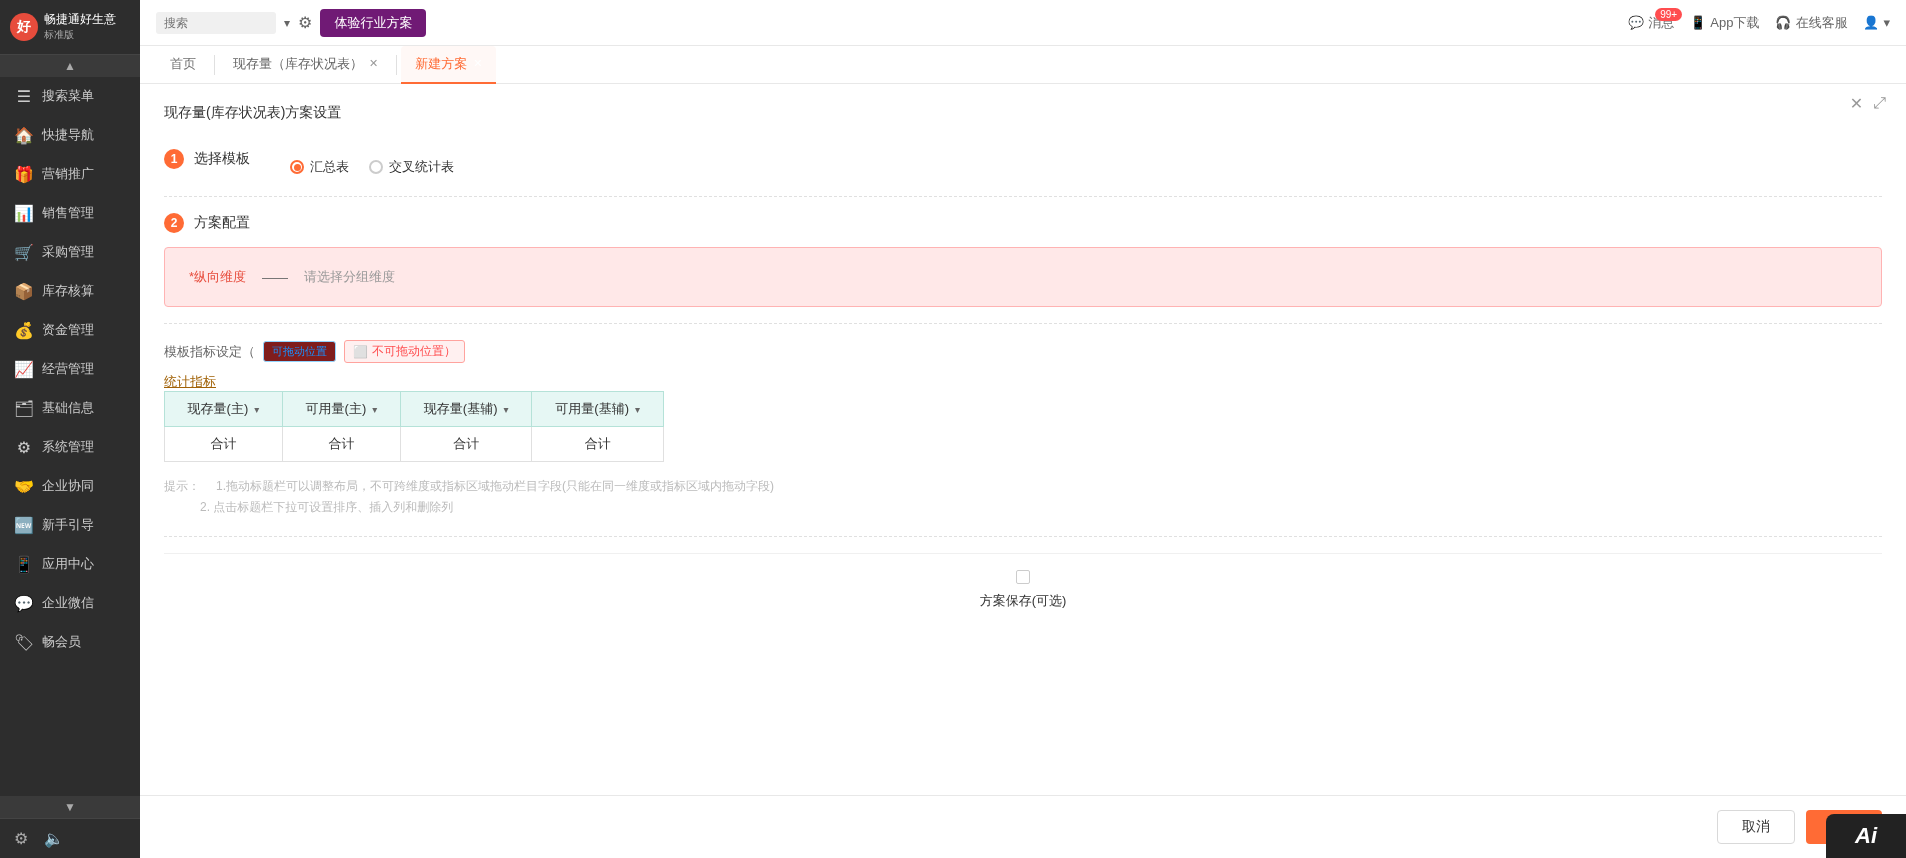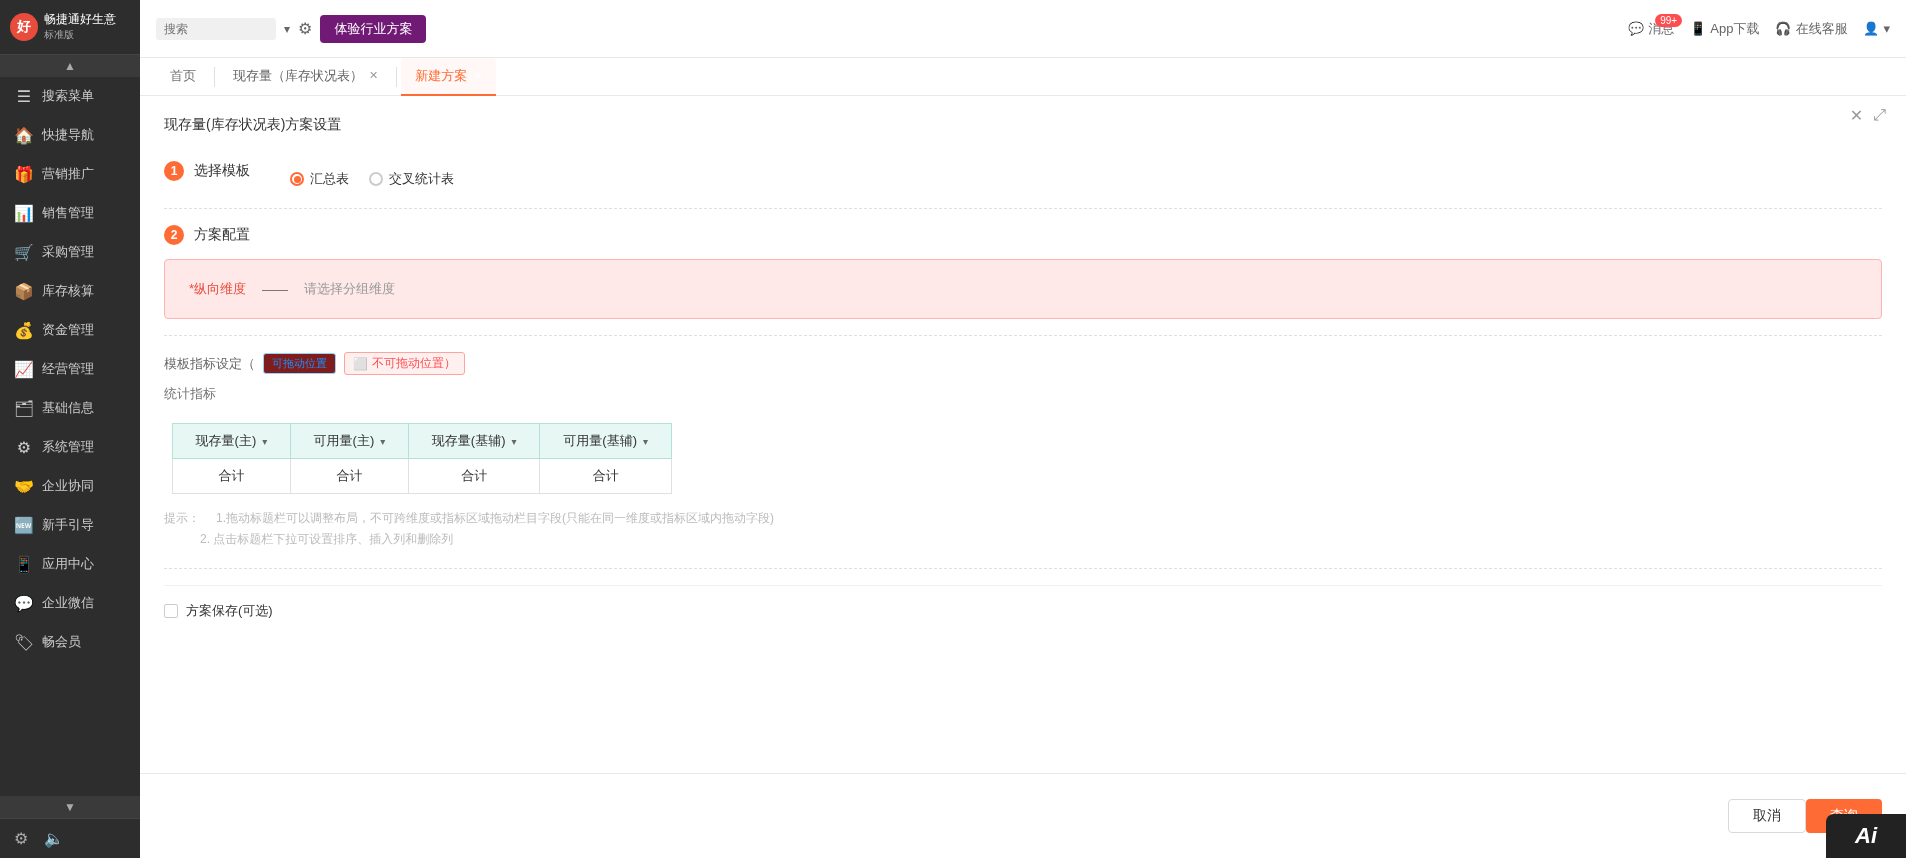--- a/index.html
+++ b/index.html
@@ -67,21 +67,21 @@
       cursor: pointer;
       font-size: 12px;
     }
 
     
     .main { flex: 1; display: flex; flex-direction: column; overflow: hidden; }
 
     
     .topbar {
       background: #fff;
-      height: 58px;
+      height: 46px;
       display: flex;
       align-items: center;
       padding: 0 16px;
       gap: 10px;
       border-bottom: 1px solid #e8e8e8;
       flex-shrink: 0;
     }
     .topbar-left { display: flex; align-items: center; gap: 8px; flex: 1; }
     .topbar-search {
       background: #f0f0f0;
@@ -254,22 +254,22 @@
       color: #ff4d4f;
       border-radius: 3px;
       padding: 2px 8px;
       font-size: 12px;
       display: flex;
       align-items: center;
       gap: 4px;
     }
 
     
-    .stats-section-title { color: #737373; font-size: 13px; margin-bottom: 20px; }
-    .stats-table { border-collapse: collapse; width: auto; min-width: 500px; margin-left: 8px; }
+    .stats-section-title { color: #a16207; font-size: 13px; margin-bottom: 0; text-decoration: underline; }
+    .stats-table { border-collapse: collapse; width: auto; min-width: 500px; }
     .stats-table th {
       background: #e6f7f4;
       border: 1px solid #b5e2d8;
       padding: 8px 20px;
       font-size: 13px;
       font-weight: normal;
       color: #333;
       white-space: nowrap;
     }
     .stats-table td {
@@ -291,36 +291,37 @@
     
     .save-option {
       display: flex;
       align-items: center;
       gap: 8px;
       font-size: 13px;
       color: #333;
       padding: 16px 0;
       border-top: 1px solid #f0f0f0;
       margin-top: 16px;
+      flex-direction: column;
     }
     .checkbox {
       width: 14px; height: 14px;
       border: 1px solid #ccc;
       border-radius: 2px;
       display: flex; align-items: center; justify-content: center;
       cursor: pointer;
     }
 
     
     .footer {
       background: #fff;
-      padding: 25px 24px;
+      padding: 14px 24px;
       display: flex;
       justify-content: flex-end;
-      gap: 0;
+      gap: 11px;
       border-top: 1px solid #e8e8e8;
       flex-shrink: 0;
     }
     .btn-cancel {
       background: #fff;
       border: 1px solid #d9d9d9;
       color: #333;
       padding: 7px 24px;
       border-radius: 4px;
       font-size: 14px;

